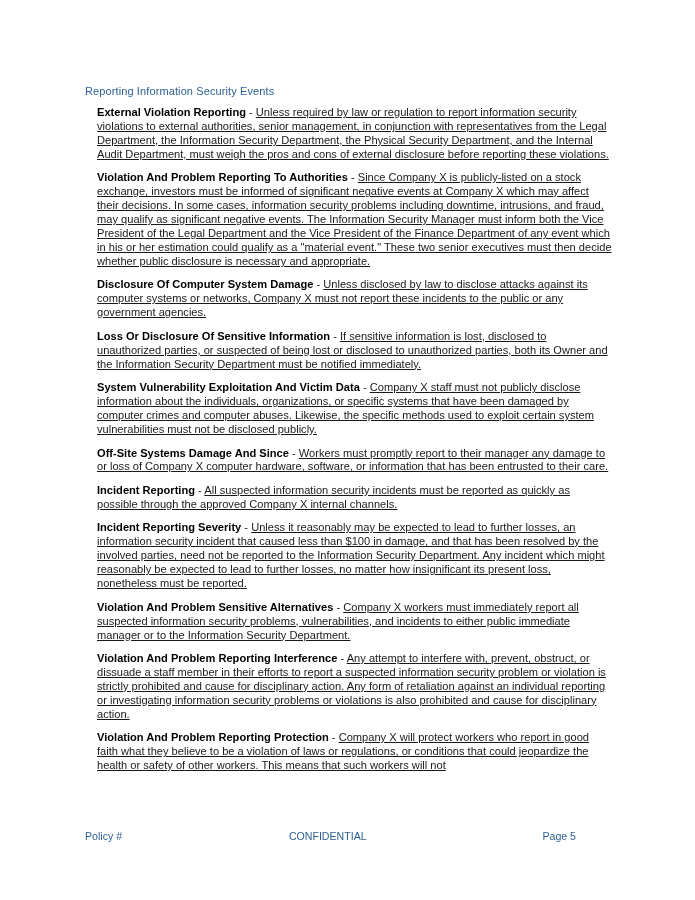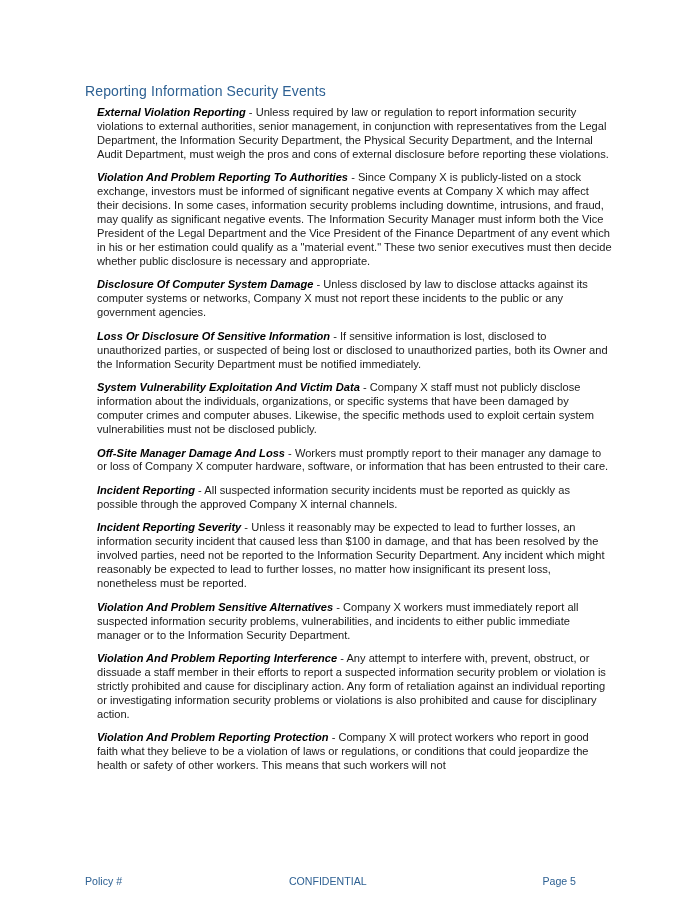--- a/index.html
+++ b/index.html
@@ -24,21 +24,21 @@
     overflow: hidden;
   }
   #content {
     position: absolute;
     left: 85px;
     top: 84px;
     width: 527px;
   }
   .section-heading {
     color: #2e6193;
-    font-size: 14px;
+    font-size: 11px;
     line-height: 15px;
     font-weight: normal;
     margin: 0 0 7px 0;
     letter-spacing: 0.01em;
   }
   .policy-list {
     margin: 0;
     padding: 0;
     list-style: none;
   }
@@ -49,39 +49,38 @@
     line-height: 13.95px;
     color: #191919;
     text-align: left;
   }
   .policy-item:last-child {
     margin-bottom: 8px;
   }
   .policy-term {
     font-weight: bold;
     color: #000000;
-    font-style: italic;
   }
   .policy-sep {
     color: #191919;
   }
   .policy-body {
     color: #191919;
+    text-decoration: underline;
   }
   #footer {
     position: absolute;
     left: 85px;
     top: 829px;
     width: 491px;
     display: flex;
     align-items: baseline;
     color: #2e6193;
     font-size: 10.6px;
     line-height: 14px;
-    margin-top: 45px;
   }
   .footer-left {
     flex: 0 0 auto;
     text-align: left;
   }
   .footer-center {
     flex: 1 1 auto;
     text-align: center;
     padding-right: 9px;
   }
@@ -97,21 +96,21 @@
   <div id="content">
 
     <h2 class="section-heading">Reporting Information Security Events</h2>
 
     <ul class="policy-list">
         <li class="policy-item"><span class="policy-term">External Violation Reporting</span> <span class="policy-sep">-</span> <span class="policy-body">Unless required by law or regulation to report information security violations to external authorities, senior management, in conjunction with representatives from the Legal Department, the Information Security Department, the Physical Security Department, and the Internal Audit Department, must weigh the pros and cons of external disclosure before reporting these violations.</span></li>
         <li class="policy-item"><span class="policy-term">Violation And Problem Reporting To Authorities</span> <span class="policy-sep">-</span> <span class="policy-body">Since Company X is publicly-listed on a stock exchange, investors must be informed of significant negative events at Company X which may affect their decisions. In some cases, information security problems including downtime, intrusions, and fraud, may qualify as significant negative events. The Information Security Manager must inform both the Vice President of the Legal Department and the Vice President of the Finance Department of any event which in his or her estimation could qualify as a "material event." These two senior executives must then decide whether public disclosure is necessary and appropriate.</span></li>
         <li class="policy-item"><span class="policy-term">Disclosure Of Computer System Damage</span> <span class="policy-sep">-</span> <span class="policy-body">Unless disclosed by law to disclose attacks against its computer systems or networks, Company X must not report these incidents to the public or any government agencies.</span></li>
         <li class="policy-item"><span class="policy-term">Loss Or Disclosure Of Sensitive Information</span> <span class="policy-sep">-</span> <span class="policy-body">If sensitive information is lost, disclosed to unauthorized parties, or suspected of being lost or disclosed to unauthorized parties, both its Owner and the Information Security Department must be notified immediately.</span></li>
         <li class="policy-item"><span class="policy-term">System Vulnerability Exploitation And Victim Data</span> <span class="policy-sep">-</span> <span class="policy-body">Company X staff must not publicly disclose information about the individuals, organizations, or specific systems that have been damaged by computer crimes and computer abuses. Likewise, the specific methods used to exploit certain system vulnerabilities must not be disclosed publicly.</span></li>
-        <li class="policy-item"><span class="policy-term">Off-Site Manager Damage And Loss</span> <span class="policy-sep">-</span> <span class="policy-body">Workers must promptly report to their manager any damage to or loss of Company X computer hardware, software, or information that has been entrusted to their care.</span></li>
+        <li class="policy-item"><span class="policy-term">Off-Site Systems Damage And Since</span> <span class="policy-sep">-</span> <span class="policy-body">Workers must promptly report to their manager any damage to or loss of Company X computer hardware, software, or information that has been entrusted to their care.</span></li>
         <li class="policy-item"><span class="policy-term">Incident Reporting</span> <span class="policy-sep">-</span> <span class="policy-body">All suspected information security incidents must be reported as quickly as possible through the approved Company X internal channels.</span></li>
         <li class="policy-item"><span class="policy-term">Incident Reporting Severity</span> <span class="policy-sep">-</span> <span class="policy-body">Unless it reasonably may be expected to lead to further losses, an information security incident that caused less than $100 in damage, and that has been resolved by the involved parties, need not be reported to the Information Security Department. Any incident which might reasonably be expected to lead to further losses, no matter how insignificant its present loss, nonetheless must be reported.</span></li>
         <li class="policy-item"><span class="policy-term">Violation And Problem Sensitive Alternatives</span> <span class="policy-sep">-</span> <span class="policy-body">Company X workers must immediately report all suspected information security problems, vulnerabilities, and incidents to either public immediate manager or to the Information Security Department.</span></li>
         <li class="policy-item"><span class="policy-term">Violation And Problem Reporting Interference</span> <span class="policy-sep">-</span> <span class="policy-body">Any attempt to interfere with, prevent, obstruct, or dissuade a staff member in their efforts to report a suspected information security problem or violation is strictly prohibited and cause for disciplinary action. Any form of retaliation against an individual reporting or investigating information security problems or violations is also prohibited and cause for disciplinary action.</span></li>
         <li class="policy-item"><span class="policy-term">Violation And Problem Reporting Protection</span> <span class="policy-sep">-</span> <span class="policy-body">Company X will protect workers who report in good faith what they believe to be a violation of laws or regulations, or conditions that could jeopardize the health or safety of other workers. This means that such workers will not</span></li>
       </ul>
 
   </div>
 
   <div id="footer">

